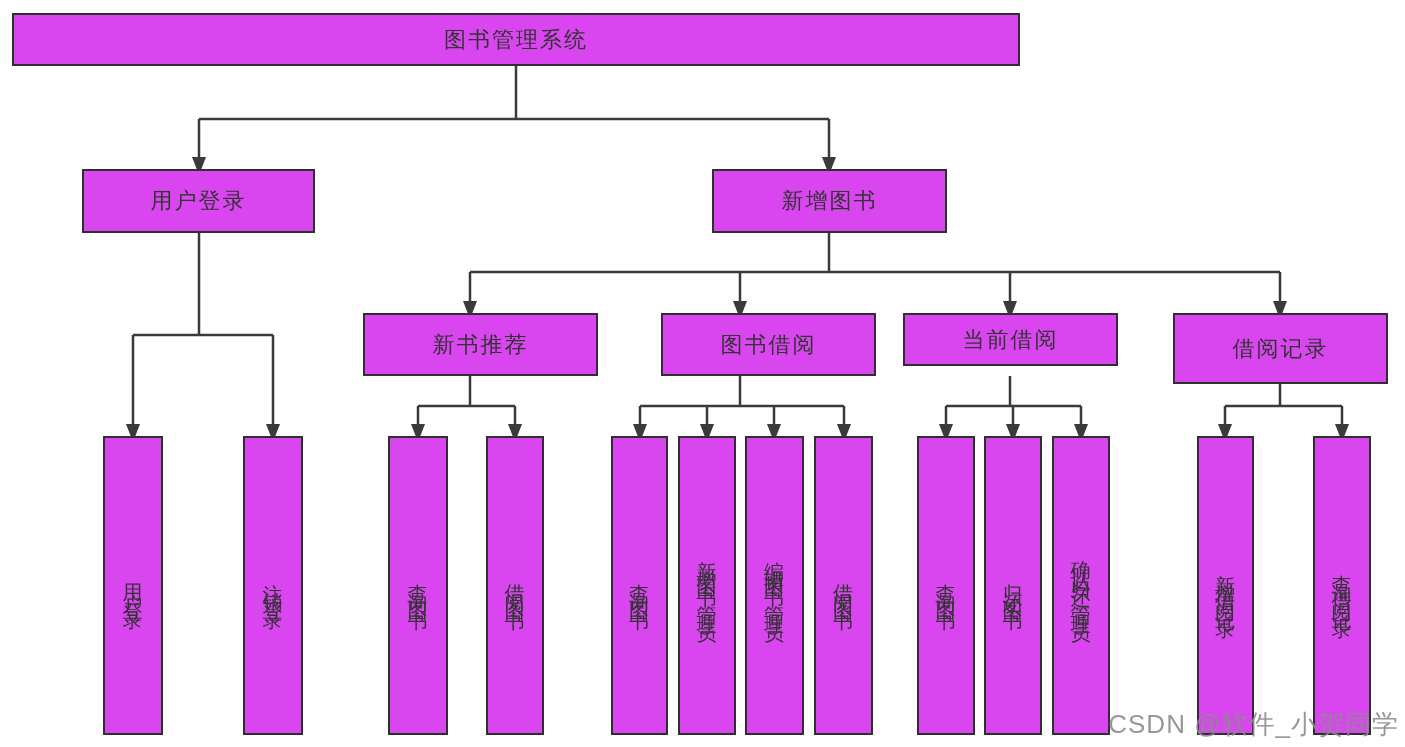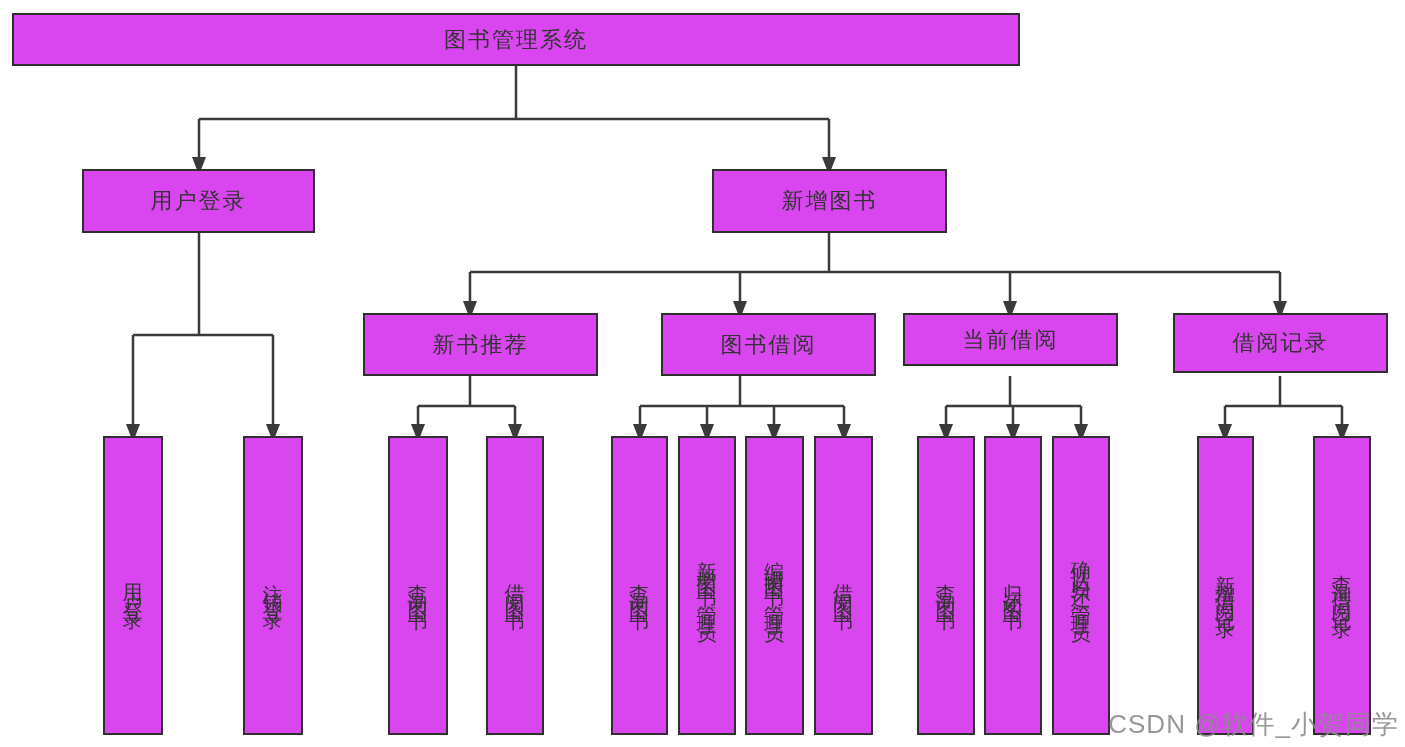--- a/index.html
+++ b/index.html
@@ -28,21 +28,21 @@
     justify-content: center;
     white-space: nowrap;
   }
   .h-box { font-size: 22px; letter-spacing: 2px; }
   .root-box  { left: 12px;  top: 13px;  width: 1008px; height: 53px; }
   .n-user-login       { left: 82px;  top: 169px; width: 233px; height: 64px; }
   .n-book-management  { left: 712px; top: 169px; width: 235px; height: 64px; }
   .n-new-book         { left: 363px;  top: 313px; width: 235px; height: 63px; }
   .n-book-borrowing   { left: 633px;  top: 313px; width: 215px; height: 63px; margin-left: 28px; }
   .n-current-borrowing{ left: 903px;  top: 313px; width: 215px; height: 53px; }
-  .n-borrow-records   { left: 1173px; top: 313px; width: 215px; height: 60px; }
+  .n-borrow-records   { left: 1173px; top: 313px; width: 215px; height: 71px; }
   .leaf {
     top: 436px;
     height: 299px;
     writing-mode: vertical-rl;
     text-orientation: mixed;
     font-size: 20px;
     letter-spacing: 9px;
     line-height: 1;
   }
   .leaf-0  { left: 103px;  width: 60px; }

